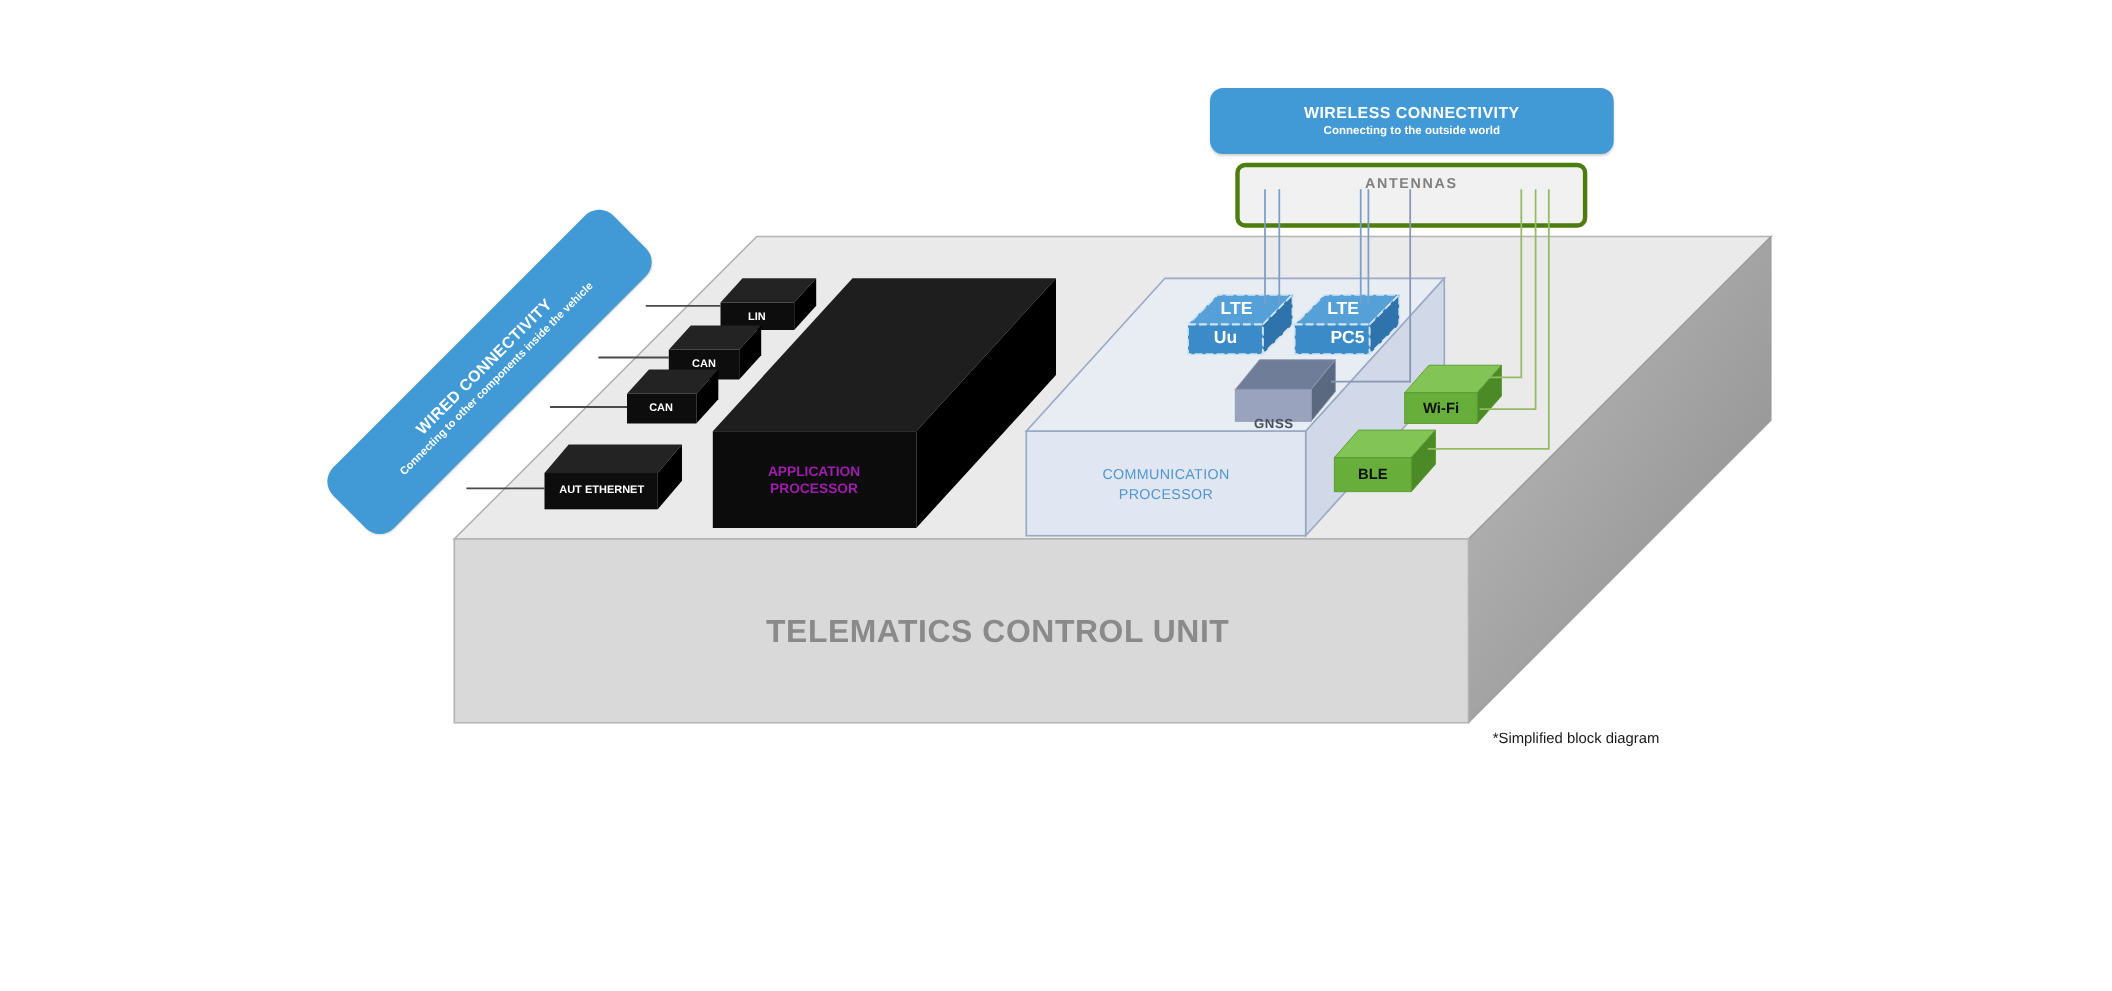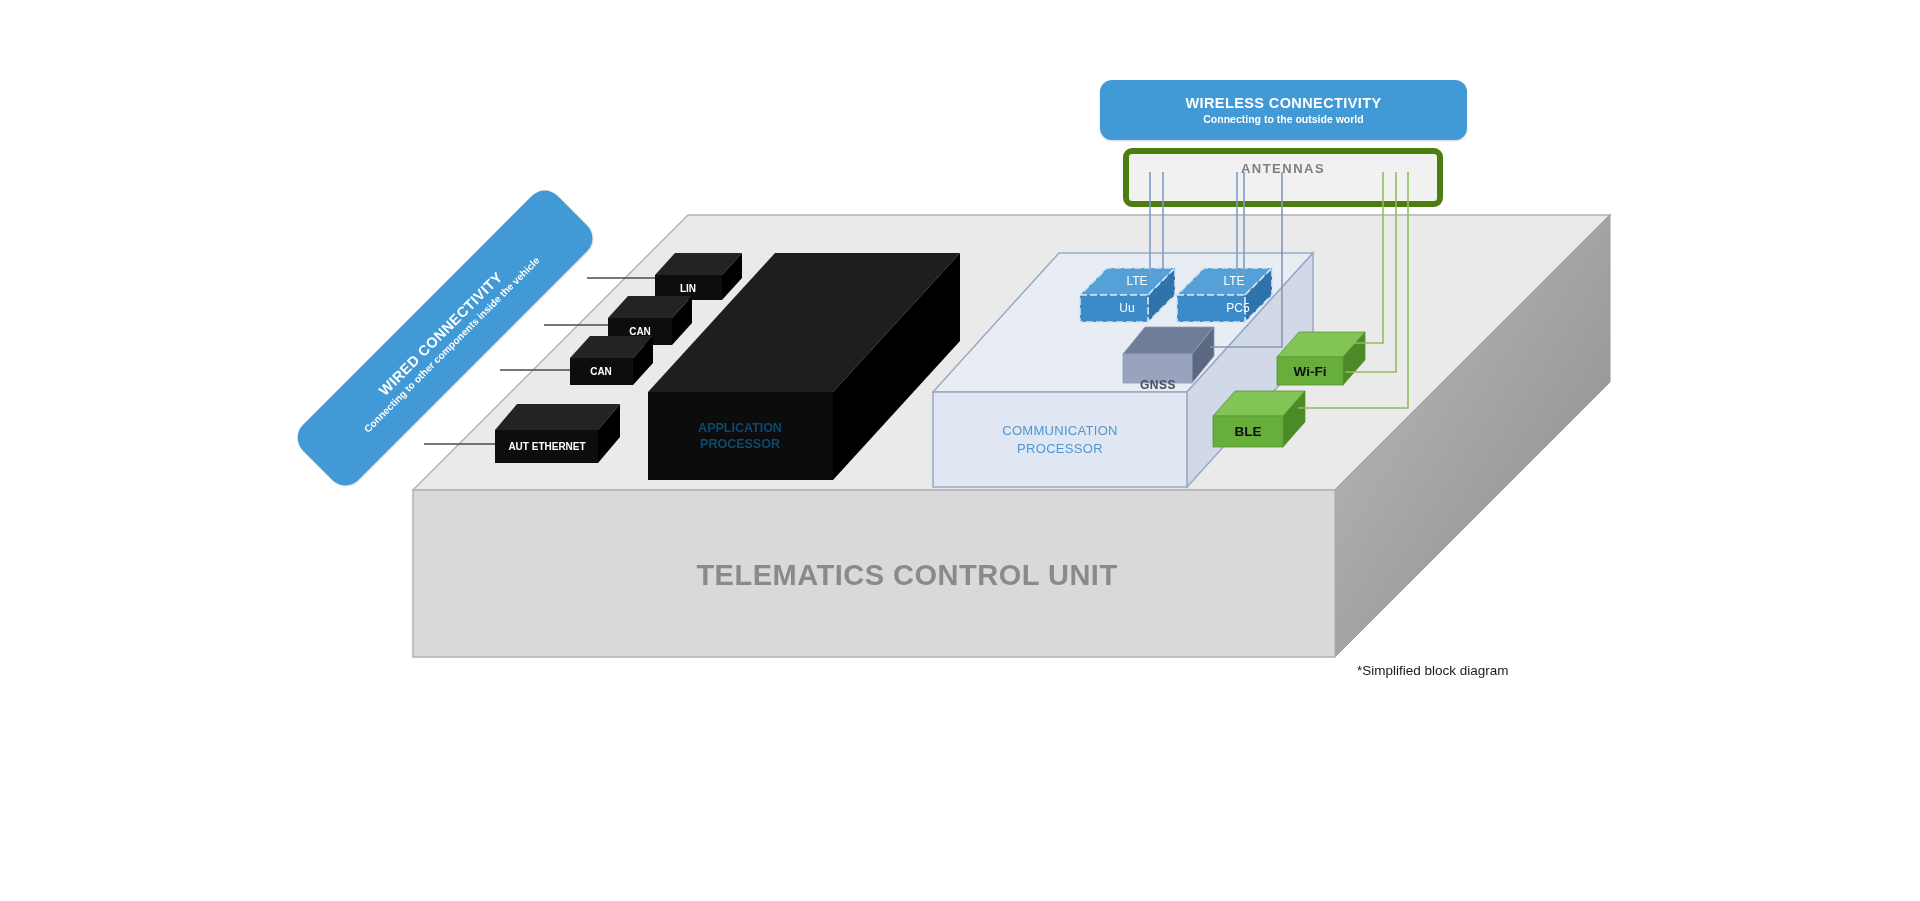--- a/index.html
+++ b/index.html
@@ -13,33 +13,33 @@
           display:flex;flex-direction:column;align-items:center;justify-content:center;
           text-align:center;box-shadow:0 1px 2px rgba(0,0,0,0.18);}
   .banner .t{font-weight:bold;font-size:14.5px;letter-spacing:.4px;}
   .banner .s{font-weight:bold;font-size:10.5px;margin-top:2px;}
   #wireless-banner{left:1100px;top:80px;width:367px;height:60px;}
   #wired-banner{left:265px;top:299px;width:360px;height:78px;transform:rotate(-45deg);border-radius:18px;}
   #wired-banner .s{font-size:10px;}
 
   
   #antennas-box{position:absolute;left:1123px;top:148px;width:320px;height:59px;
-        background:#f1f1f1;border:6px solid #4d7c0f;border-radius:9px;box-sizing:border-box;
+        background:#f1f1f1;border:4px solid #4d7c0f;border-radius:9px;box-sizing:border-box;
         text-align:center;}
   #antennas-box .a{margin-top:7px;font-weight:bold;font-size:13px;color:#7f7f7f;letter-spacing:1.5px;}
 
   
   .lbl{position:absolute;transform:translate(-50%,-50%);white-space:nowrap;text-align:center;}
   .white{color:#ffffff;font-weight:bold;}
   .sm{font-size:10px;}
-  .app-lbl{font-size:12.5px;line-height:1.25;color:#0c4a6e;font-weight:bold;}
+  .app-lbl{font-size:12.5px;line-height:1.25;color:#a21caf;font-weight:bold;}
   .comm-lbl{font-size:13px;line-height:1.35;color:#4f97d0;font-weight:normal;letter-spacing:.3px;}
   .gnss-lbl{font-size:12px;font-weight:bold;color:#4b4f5e;letter-spacing:.5px;margin-top:16px;}
   .grn-lbl{font-size:13.5px;font-weight:bold;color:#101010;}
-  .lte-lbl{font-size:12px;font-weight:normal;color:#ffffff;margin-left:13px;}
+  .lte-lbl{font-size:16px;font-weight:bold;color:#ffffff;}
   .tcu-lbl{font-size:29px;font-weight:bold;color:#8a8a8a;letter-spacing:.5px;}
   .foot{position:absolute;left:1357px;top:663px;font-size:13.5px;color:#1a1a1a;}
 </style>
 </head>
 <body>
 
 <div class="canvas">
 
   <div class="layer bg">
     <div class="banner" id="wireless-banner">

